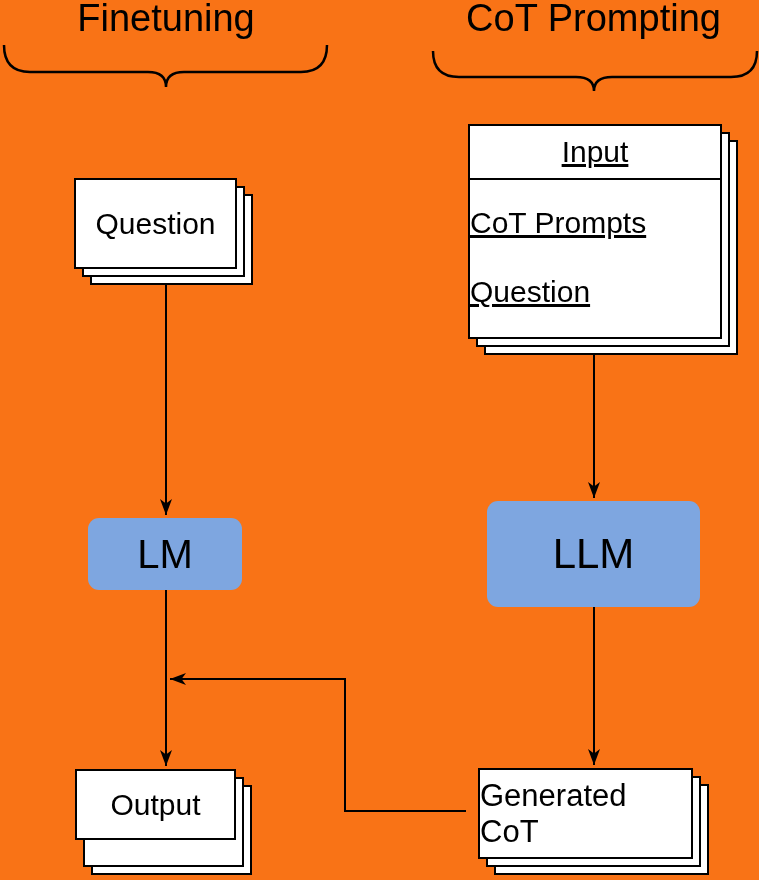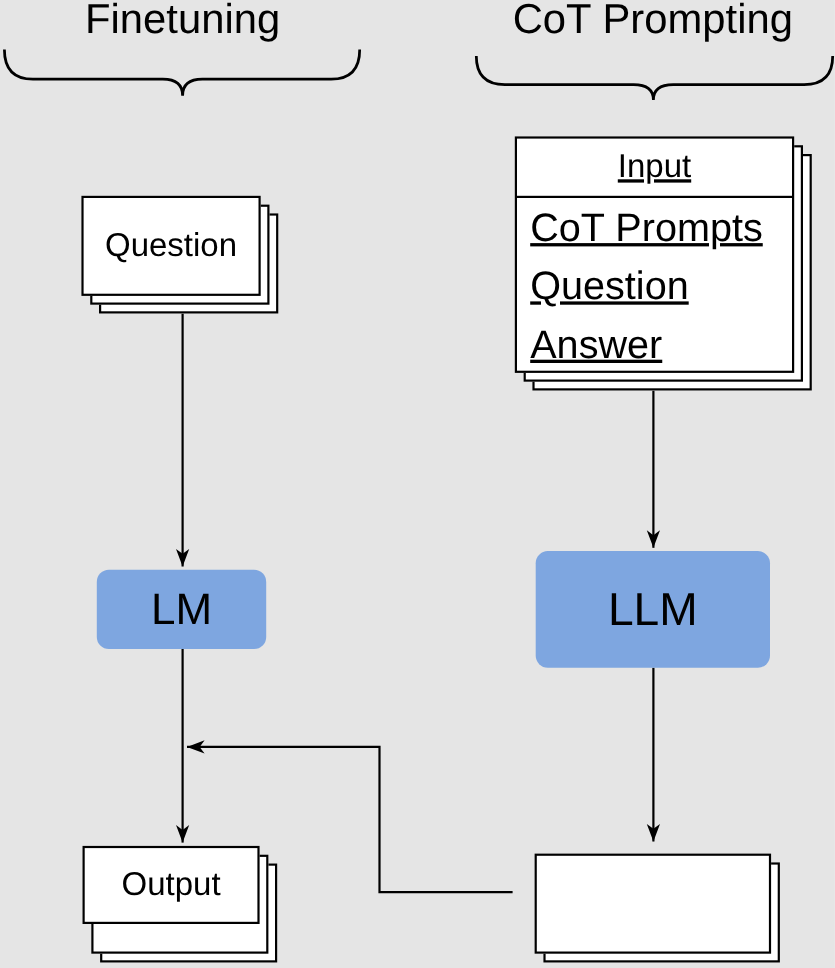--- a/index.html
+++ b/index.html
@@ -1,19 +1,19 @@
 <!DOCTYPE html>
 <html><head>
 <meta charset="utf-8">
 <style>
   html,body { margin:0; padding:0; background:#ffffff; }
   #canvas {
     position:relative;
     width:759px; height:880px;
-    background:#e5e5e5;
+    background:#f97316;
     font-family:"Liberation Sans", sans-serif;
     color:#000;
     overflow:hidden;
   }
   .title {
     position:absolute;
     top:-4px;
     font-size:38px;
     line-height:44px;
     text-align:center;
@@ -49,23 +49,24 @@
   .table-header {
     height:52px;
     line-height:52px;
     text-align:center;
     border-bottom:2px solid #000;
     font-size:30px;
   }
   .table-row {
     height:53px;
     line-height:53px;
-    padding-left:12px;
-    font-size:36px;
+    padding-left:0;
+    font-size:30px;
     white-space:nowrap;
+    margin-top:16px;
   }
 </style>
 </head>
 <body>
 
 <div id="canvas">
 
   <svg id="svg-layer" viewBox="0 0 759 880" xmlns="http://www.w3.org/2000/svg">
     <defs>
       <marker id="arrow" viewBox="0 0 18 14" refX="17" refY="7" markerWidth="18" markerHeight="14" orient="auto" markerUnits="userSpaceOnUse">
@@ -91,32 +92,34 @@
   <div class="stack-layer card-label" style="left:74px; top:178px; width:163px; height:91px;">
     <span>Question</span>
   </div>
 
   <div class="stack-layer" style="left:484px; top:140px; width:254px; height:215px;"></div>
   <div class="stack-layer" style="left:476px; top:132px; width:254px; height:215px;"></div>
   <div class="stack-layer" style="left:468px; top:124px; width:254px; height:215px;text-decoration:underline;">
     <div class="table-header">Input</div>
     <div class="table-row">CoT Prompts</div>
     <div class="table-row">Question</div>
-    <div class="table-row">Answer</div>
   </div>
 
   <div id="llm-node" class="node" style="background-color: rgb(126, 166, 224);">
     <span>LLM</span>
   </div>
   <div id="lm-node" class="node" style="background-color: rgb(126, 166, 224);">
     <span>LM</span>
   </div>
 
   <div class="stack-layer" style="left:91px; top:785px; width:161px; height:90px;"></div>
   <div class="stack-layer" style="left:83px; top:777px; width:161px; height:90px;"></div>
   <div class="stack-layer card-label" style="left:75px; top:769px; width:161px; height:71px;">
     <span>Output</span>
   </div>
 
   <div class="stack-layer" style="left:494px; top:784px; width:215px; height:91px;"></div>
   <div class="stack-layer" style="left:486px; top:776px; width:215px; height:91px;"></div>
+  <div class="stack-layer card-label" style="left:478px; top:768px; width:215px; height:91px; font-size:31px;">
+    <span>Generated CoT</span>
+  </div>
 
 </div>
 
 </body></html>

